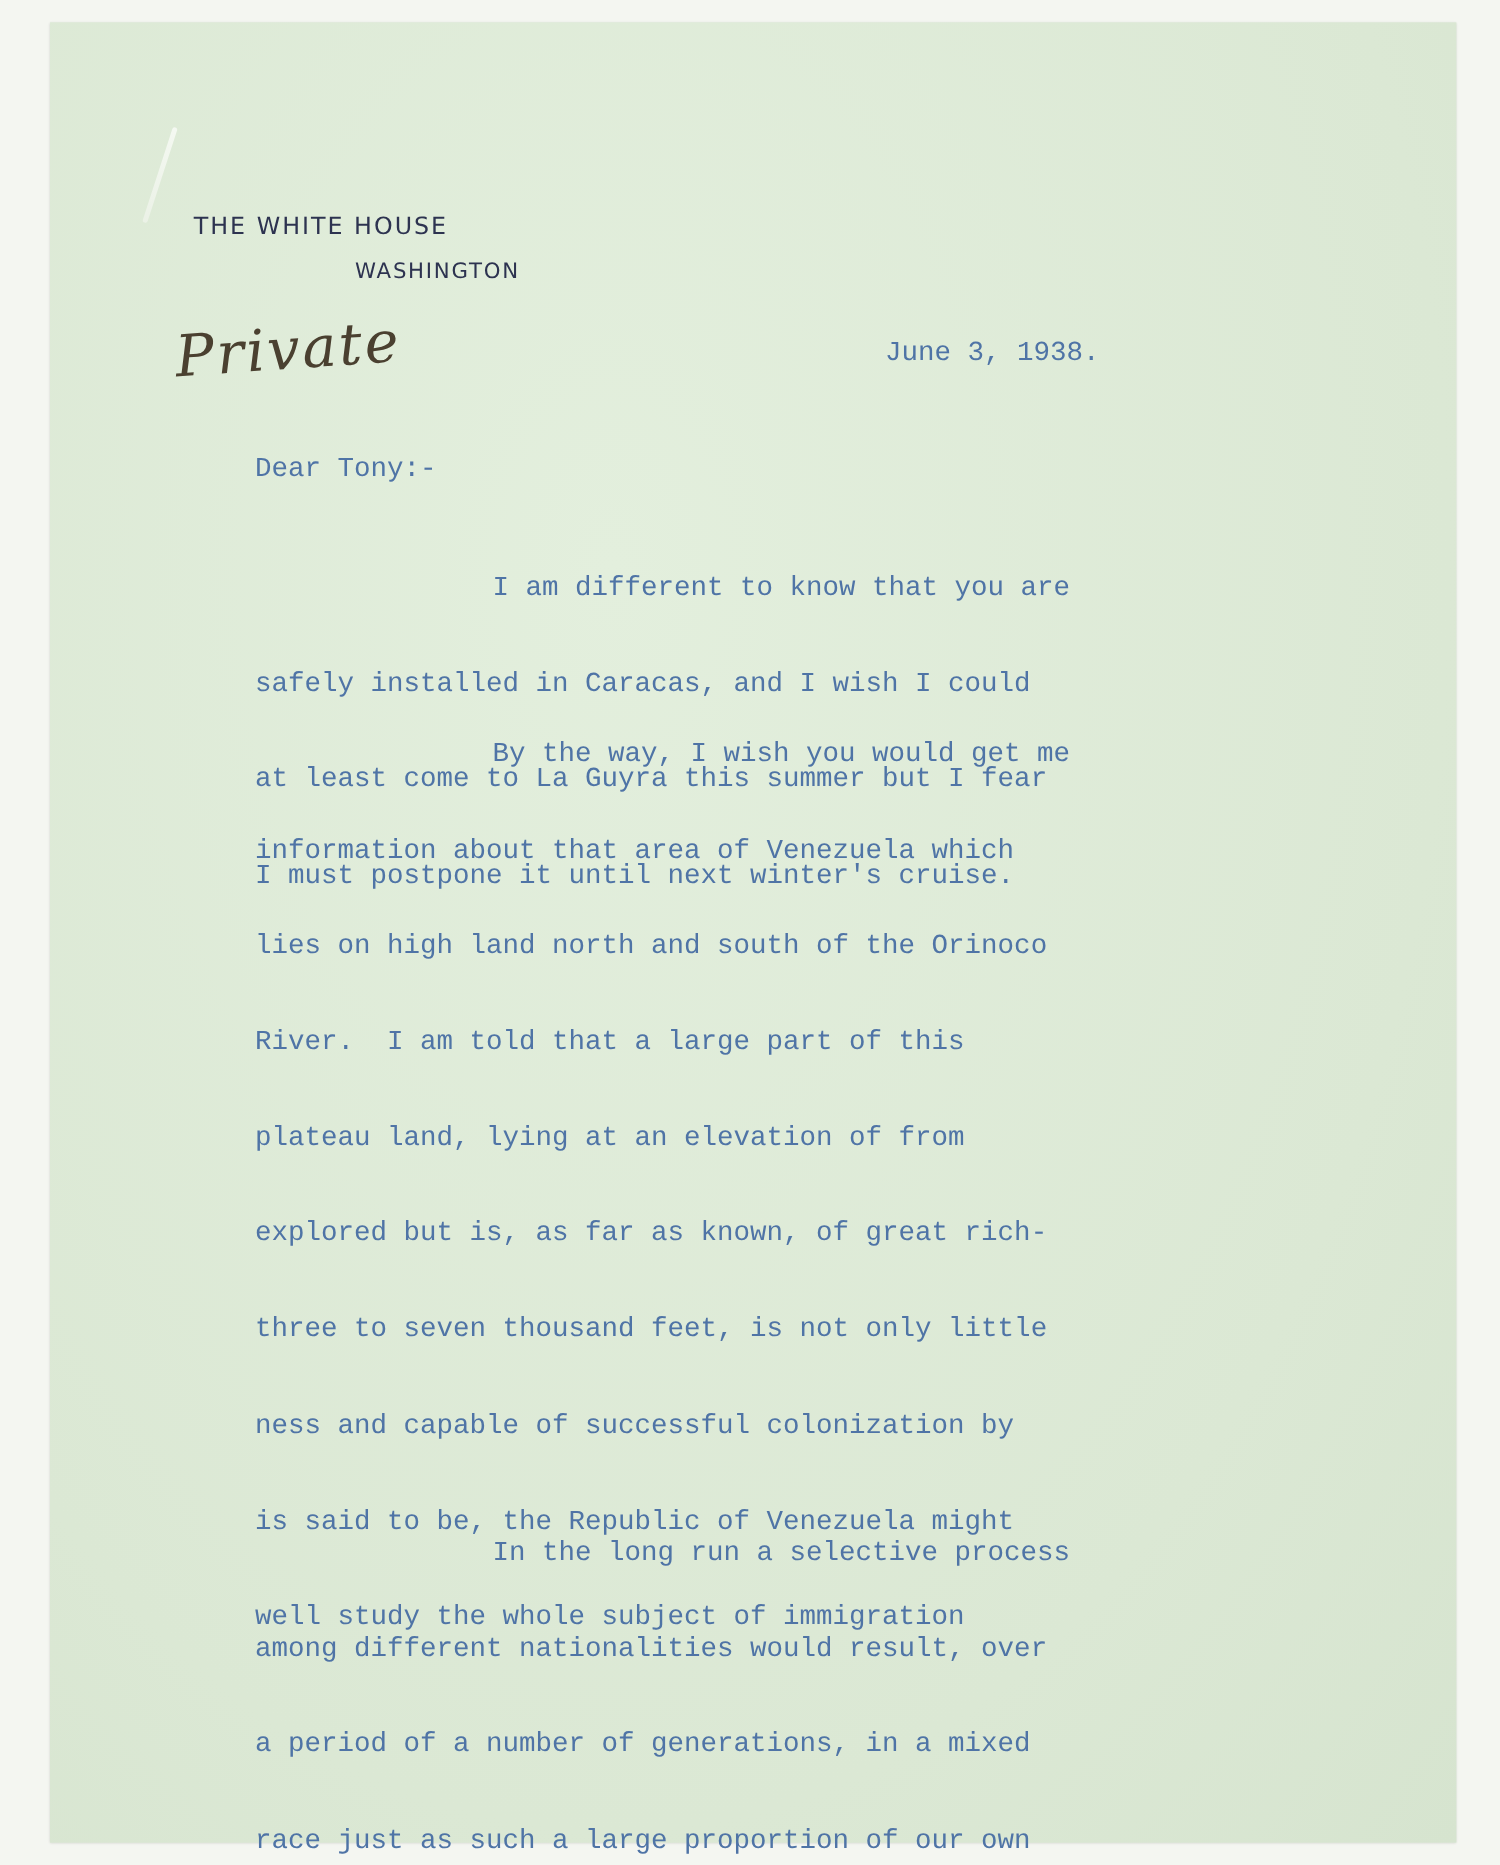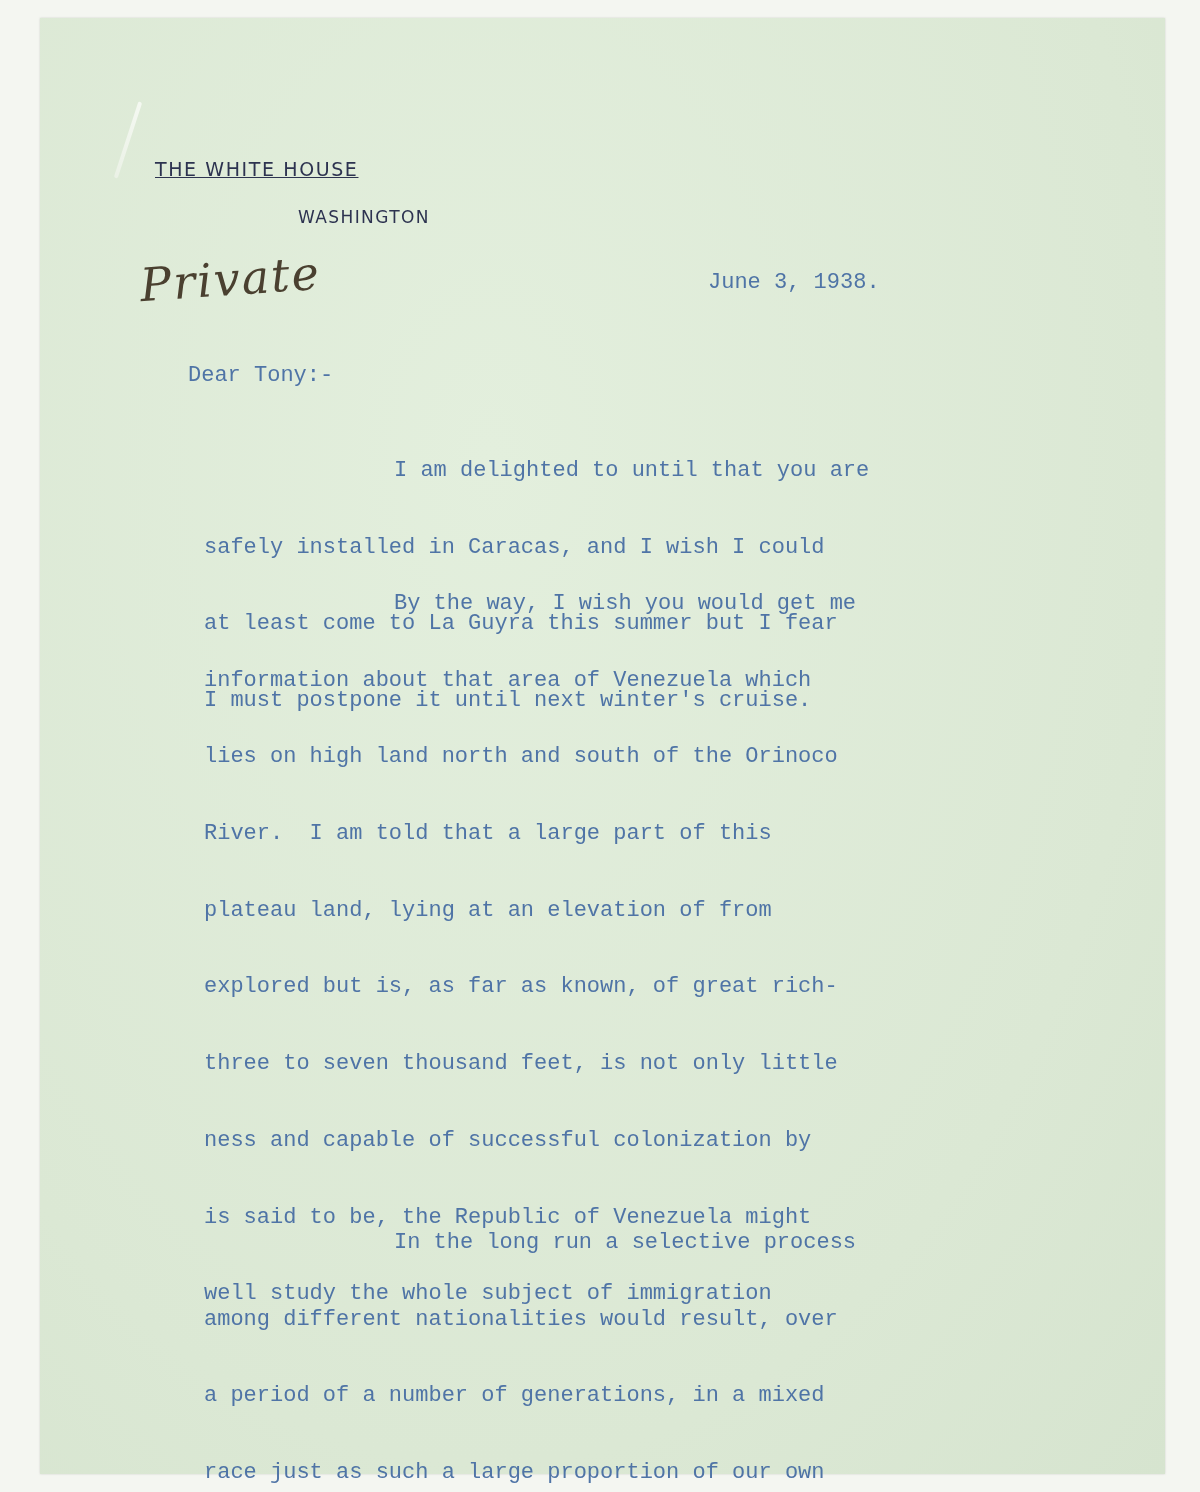--- a/index.html
+++ b/index.html
@@ -61,31 +61,31 @@
   }
   .line { display: block; height: 26.7px; line-height: 26.7px; }
   .indent { padding-left: 190px; }
 </style>
 </head>
 <body>
 
 <div class="paper">
   <div class="crease"></div>
 
-  <div class="letterhead-line1" style="left:115px;top:140px;text-decoration:underline;">THE WHITE HOUSE</div>
-  <div class="letterhead-line2" style="left:258px;top:189px;">WASHINGTON</div>
+  <div class="letterhead-line1" style="left:115px;top:152px;">THE WHITE HOUSE</div>
+  <div class="letterhead-line2" style="left:244px;top:189px;">WASHINGTON</div>
 
   <div class="handwritten" style="left:100px;top:234px;">Private</div>
 
   <div class="typed" style="left:668px;top:252px;">June 3, 1938.</div>
 
-  <div class="typed" style="left:148px;top:345px;">Dear Tony:-</div>
+  <div class="typed" style="left:164px;top:345px;">Dear Tony:-</div>
 
   <div class="typed" style="left:164px;top:390px;">
-    <span class="line indent">I am delighted to until that you are</span>
+    <span class="line indent">I am different to know that you are</span>
     <span class="line">safely installed in Caracas, and I wish I could</span>
     <span class="line">at least come to La Guyra this summer but I fear</span>
     <span class="line">I must postpone it until next winter's cruise.</span>
   </div>
 
   <div class="typed" style="left:164px;top:523px;">
     <span class="line indent">By the way, I wish you would get me</span>
     <span class="line">information about that area of Venezuela which</span>
     <span class="line">lies on high land north and south of the Orinoco</span>
     <span class="line">River.  I am told that a large part of this</span>

